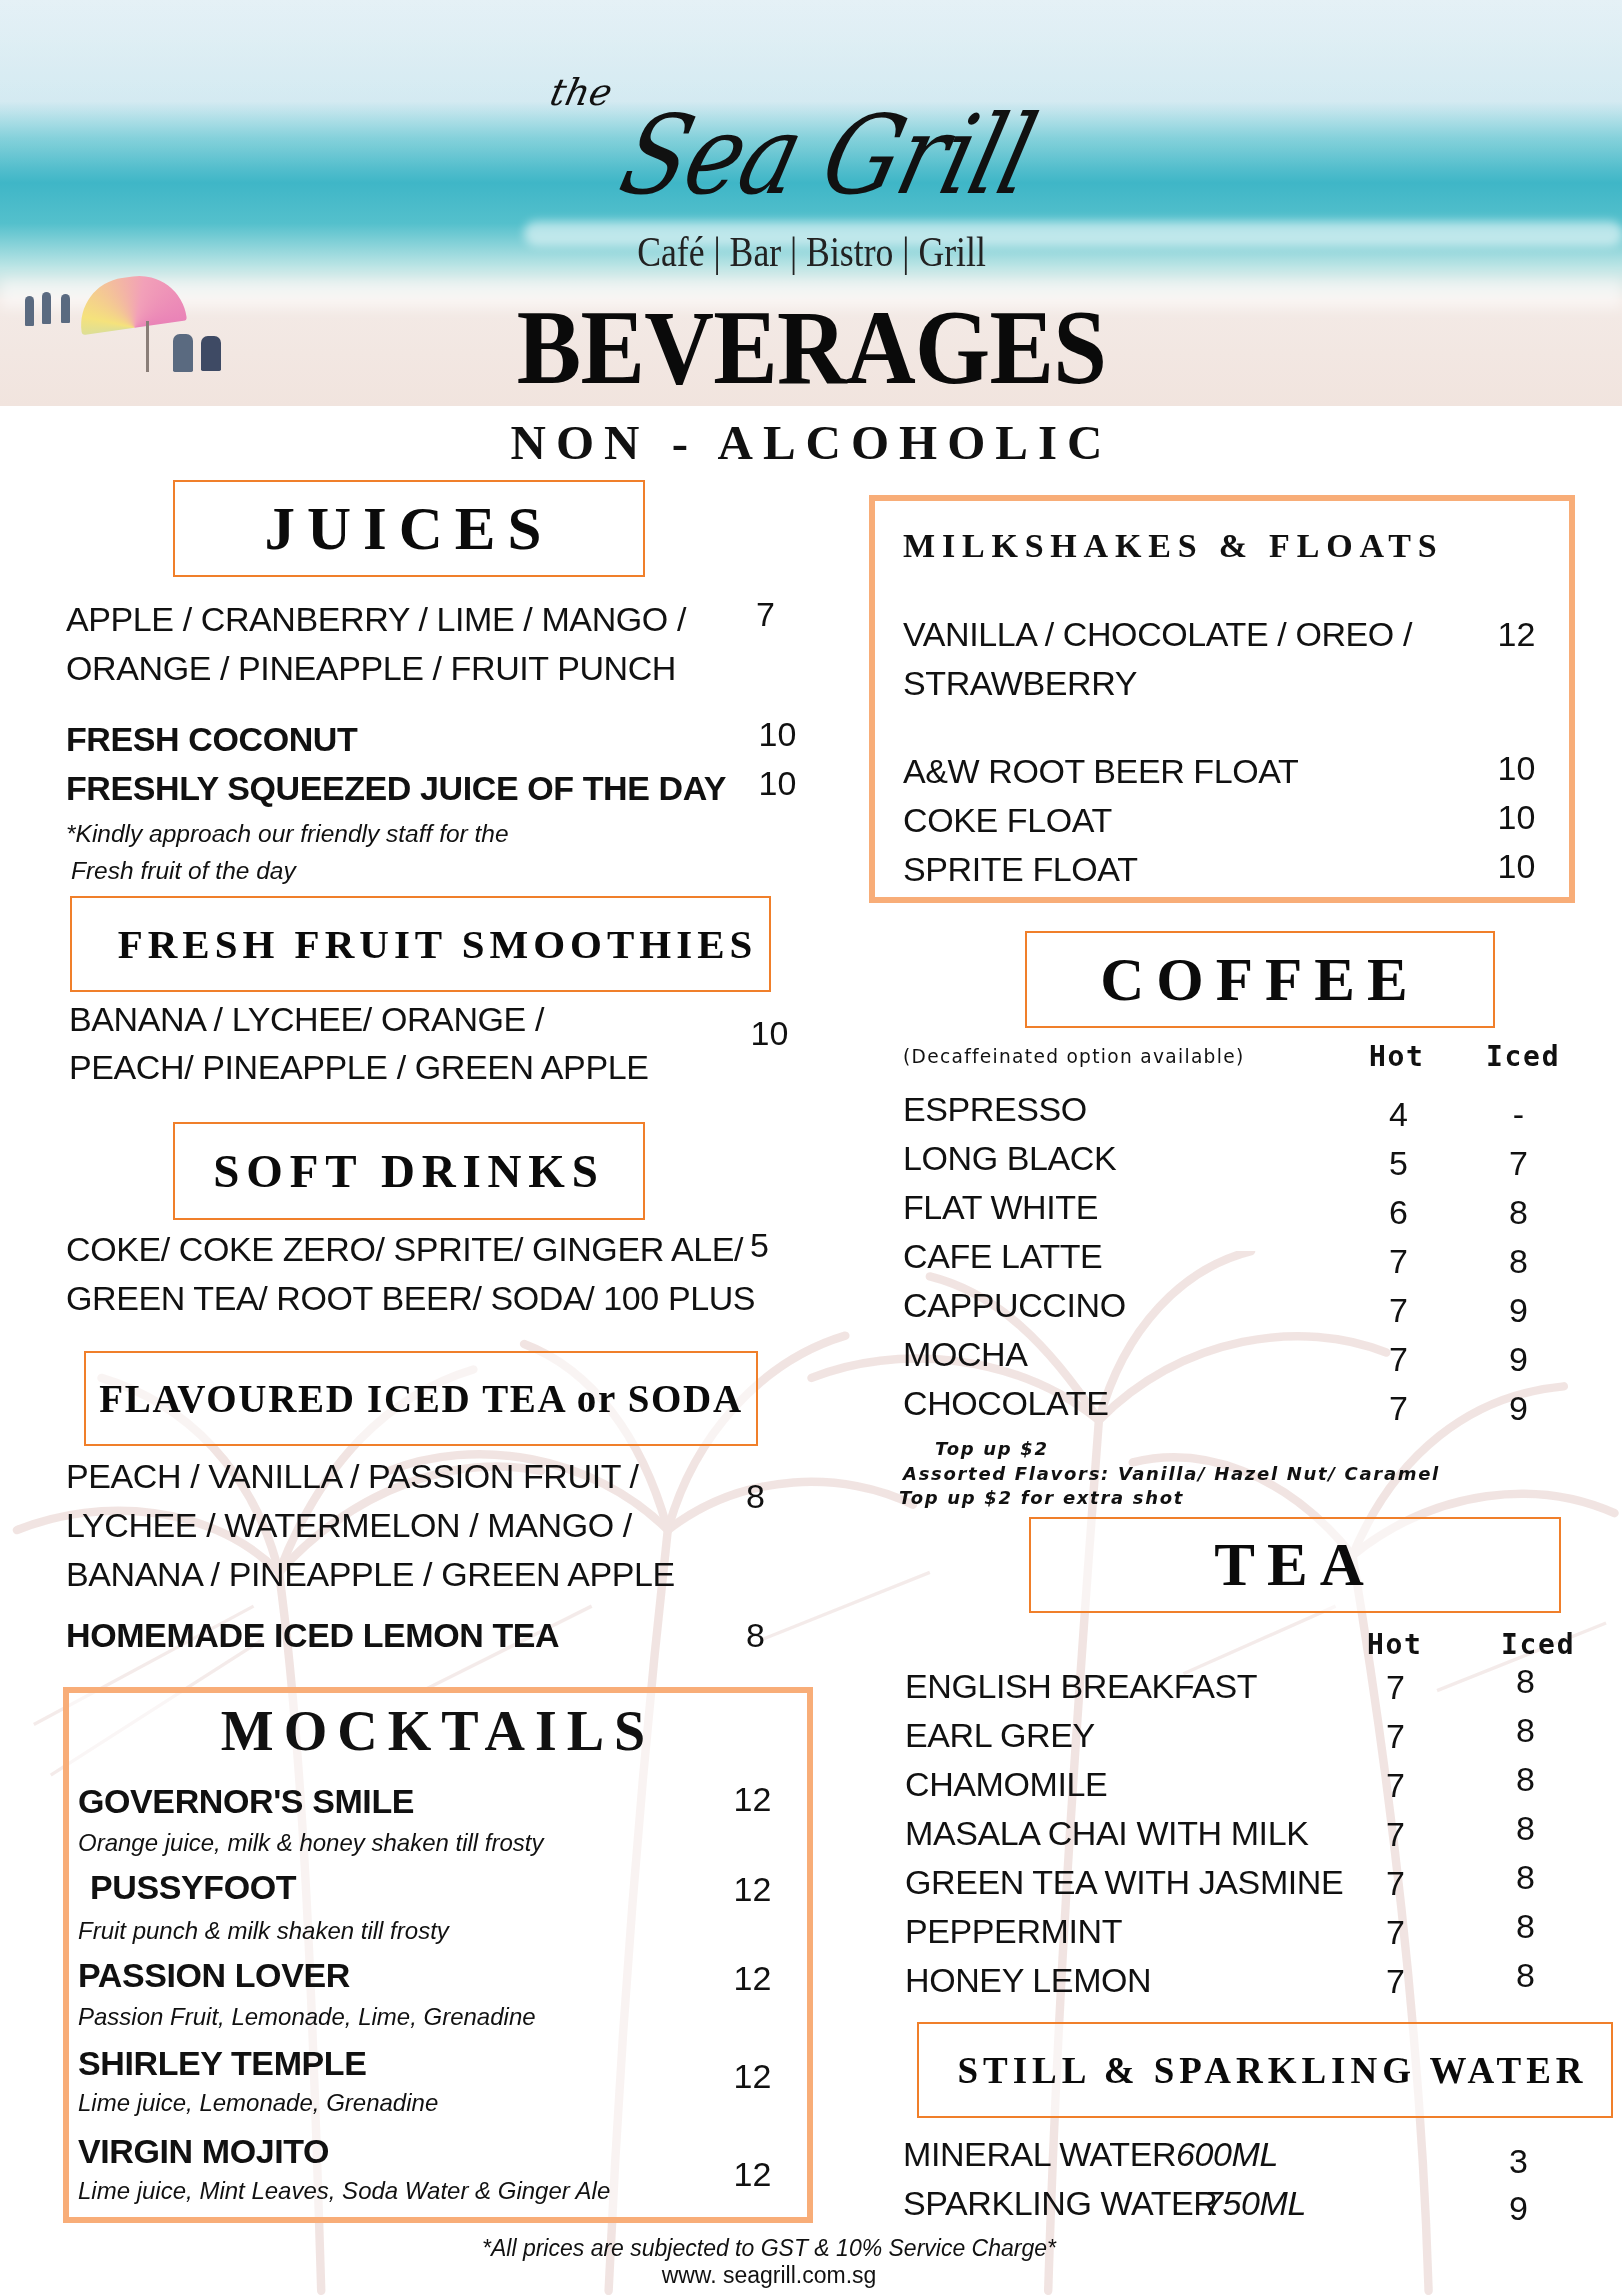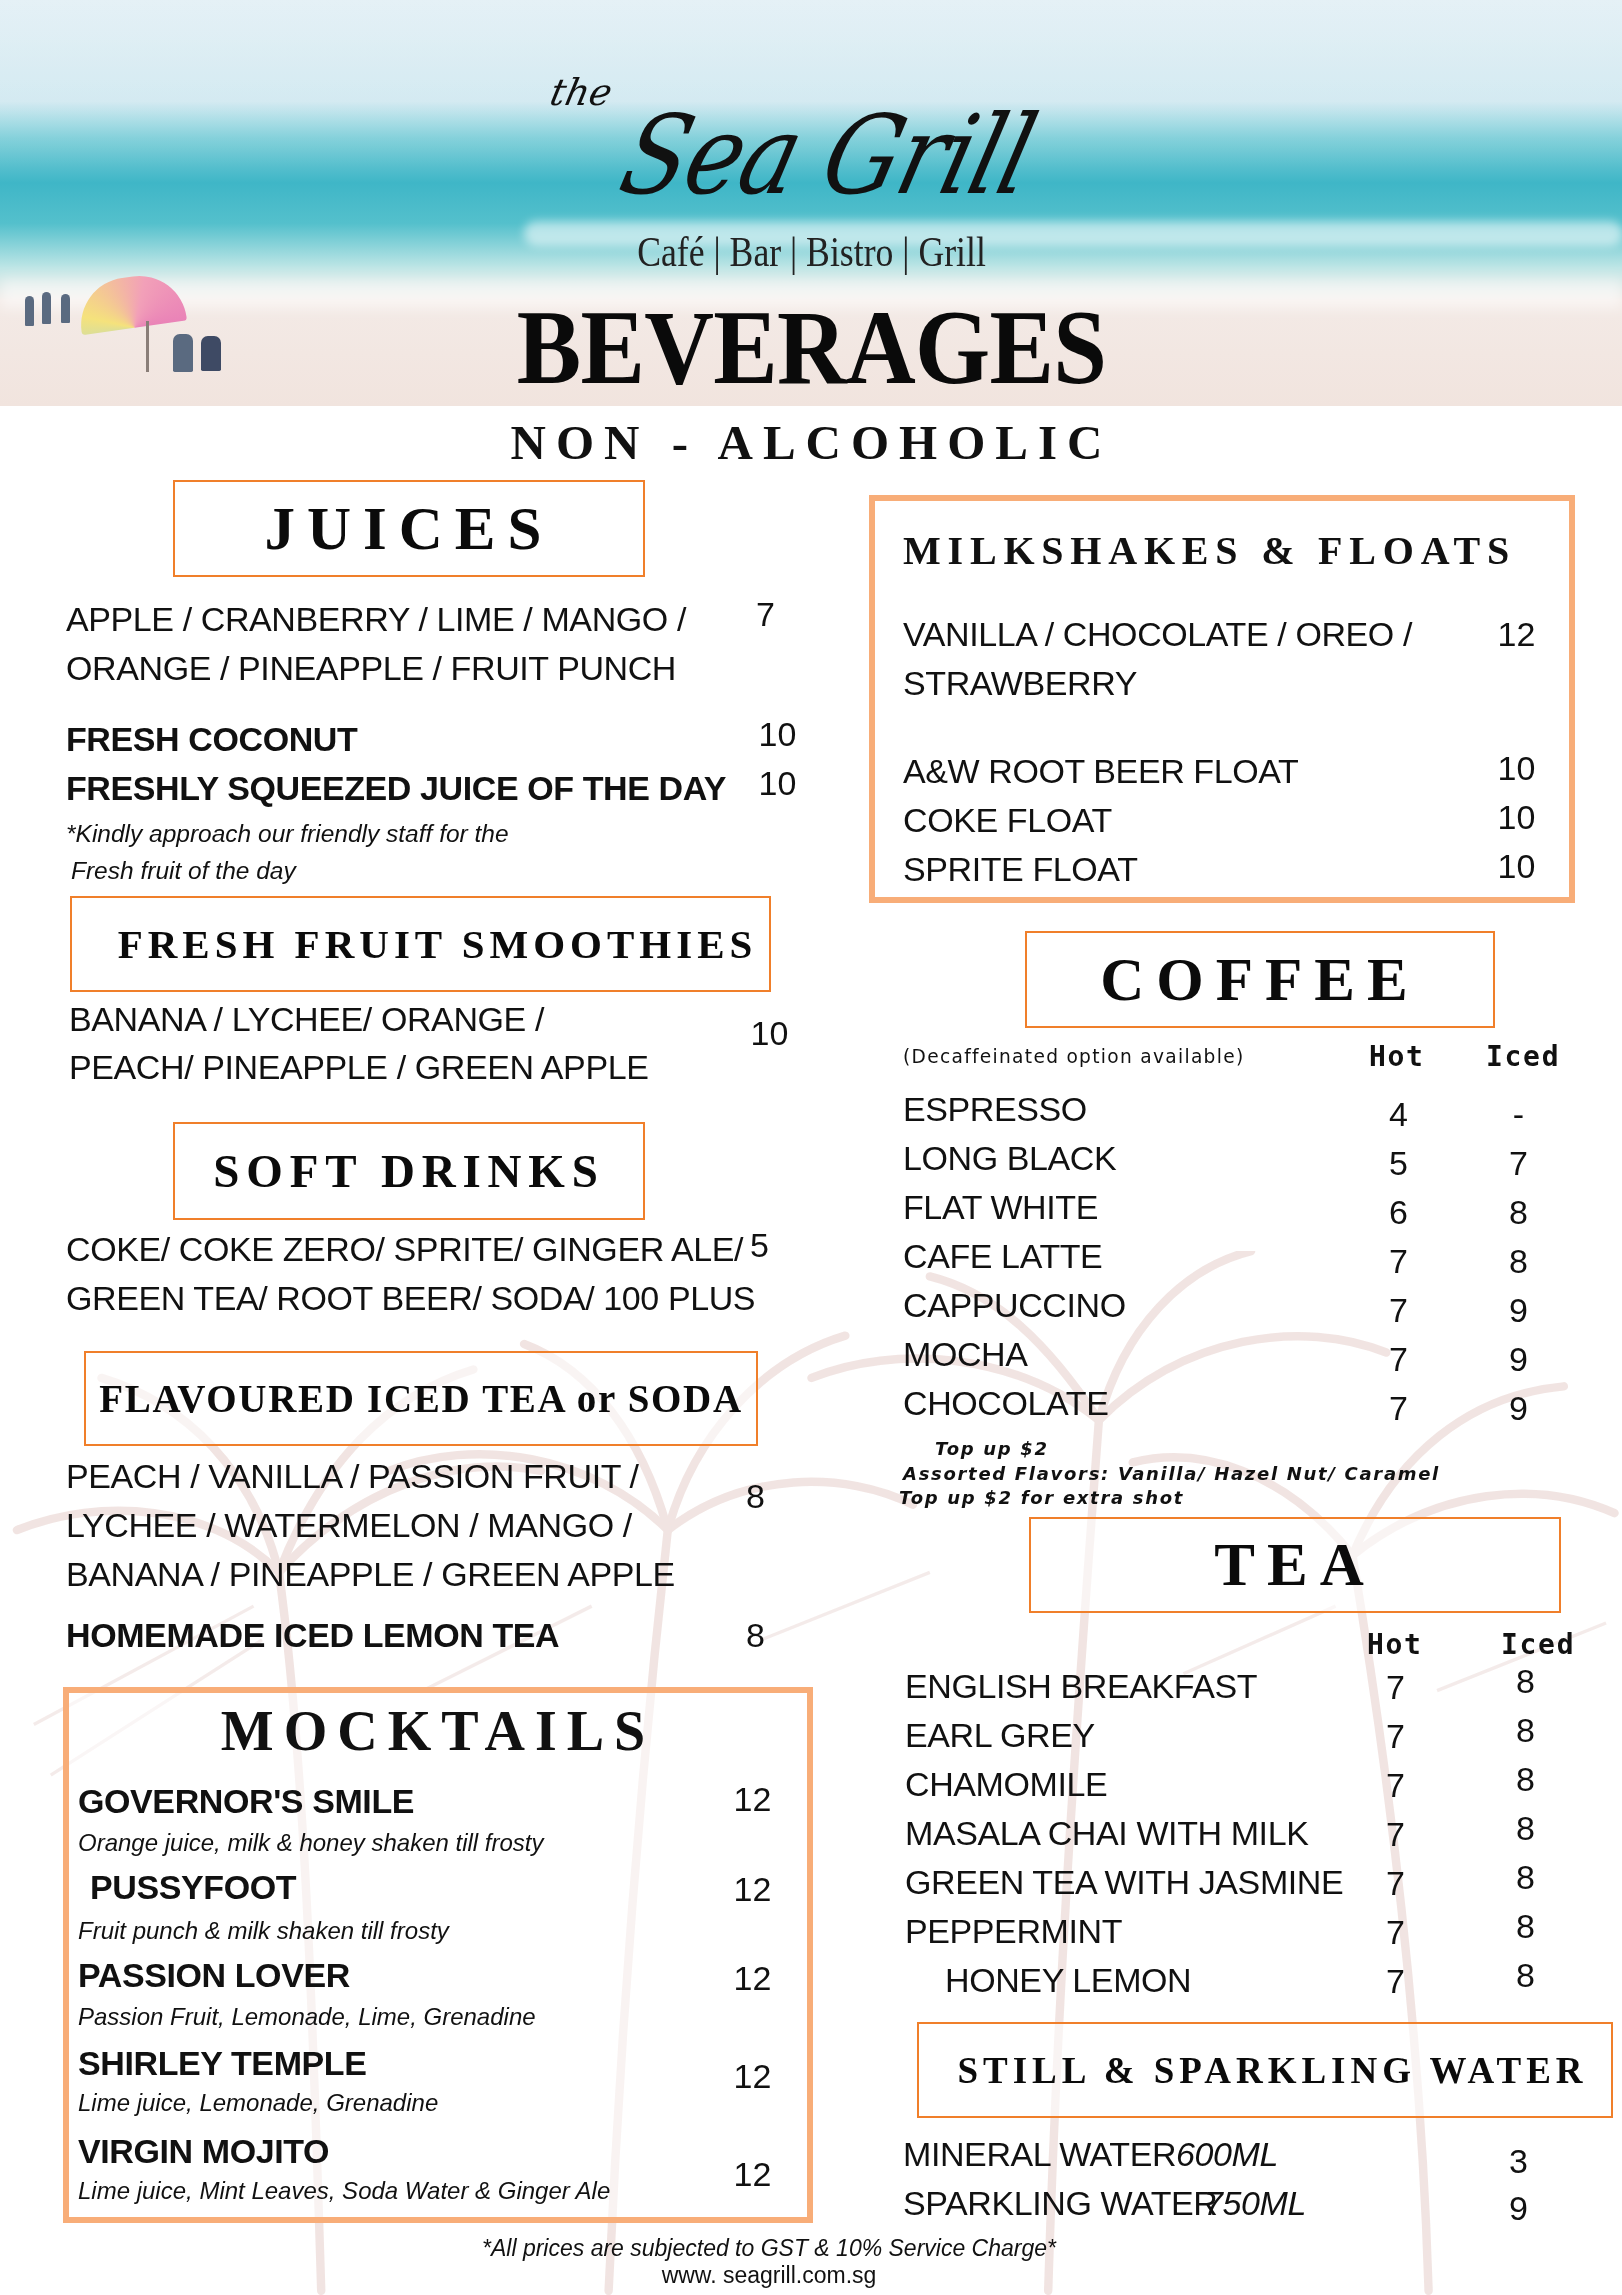--- a/index.html
+++ b/index.html
@@ -139,21 +139,21 @@
 <div class="desc" style="left:78px;top:2003px;">Passion Fruit, Lemonade, Lime, Grenadine</div>
 <div class="price" style="left:727px;top:1959px;">12</div>
 <div class="item bold" style="left:78px;top:2044px;">SHIRLEY TEMPLE</div>
 <div class="desc" style="left:78px;top:2089px;">Lime juice, Lemonade, Grenadine</div>
 <div class="price" style="left:727px;top:2057px;">12</div>
 <div class="item bold" style="left:78px;top:2132px;">VIRGIN MOJITO</div>
 <div class="desc" style="left:78px;top:2177px;">Lime juice, Mint Leaves, Soda Water &amp; Ginger Ale</div>
 <div class="price" style="left:727px;top:2155px;">12</div>
 
 <div class="panel" style="left:869px;top:495px;width:706px;height:408px;"></div>
-<div class="abs" style="left:903px;top:527px;font-family:'Liberation Serif',serif;font-weight:bold;font-size:40px;letter-spacing:6.8px;white-space:nowrap;">MILKSHAKES &amp; FLOATS</div>
+<div class="abs" style="left:903px;top:527px;font-family:'Liberation Serif',serif;font-weight:bold;font-size:34px;letter-spacing:6.8px;white-space:nowrap;">MILKSHAKES &amp; FLOATS</div>
 <div class="item" style="left:903px;top:615px;">VANILLA / CHOCOLATE  / OREO /</div>
 <div class="item" style="left:903px;top:664px;">STRAWBERRY</div>
 <div class="price" style="left:1491px;top:615px;">12</div>
 <div class="item" style="left:903px;top:752px;">A&amp;W ROOT BEER FLOAT</div>
 <div class="price" style="left:1491px;top:749px;">10</div>
 <div class="item" style="left:903px;top:801px;">COKE FLOAT</div>
 <div class="price" style="left:1491px;top:798px;">10</div>
 <div class="item" style="left:903px;top:850px;">SPRITE FLOAT</div>
 <div class="price" style="left:1491px;top:847px;">10</div>
 
@@ -206,21 +206,21 @@
 <div class="price" style="left:1500px;top:1760px;">8</div>
 <div class="item" style="left:905px;top:1814px;">MASALA CHAI WITH MILK</div>
 <div class="price" style="left:1370px;top:1815px;">7</div>
 <div class="price" style="left:1500px;top:1809px;">8</div>
 <div class="item" style="left:905px;top:1863px;">GREEN TEA WITH JASMINE</div>
 <div class="price" style="left:1370px;top:1864px;">7</div>
 <div class="price" style="left:1500px;top:1858px;">8</div>
 <div class="item" style="left:905px;top:1912px;">PEPPERMINT</div>
 <div class="price" style="left:1370px;top:1913px;">7</div>
 <div class="price" style="left:1500px;top:1907px;">8</div>
-<div class="item" style="left:905px;top:1961px;margin-left:40px;">HONEY LEMON</div>
+<div class="item" style="left:905px;top:1961px;">HONEY LEMON</div>
 <div class="price" style="left:1370px;top:1962px;">7</div>
 <div class="price" style="left:1500px;top:1956px;">8</div>
 
 <div class="hbox" style="left:917px;top:2022px;width:696px;height:96px;">
   <span style="font-size:37px;letter-spacing:5px;margin-left:15px;">STILL &amp; SPARKLING WATER</span>
 </div>
 <div class="item" style="left:903px;top:2135px;">MINERAL WATER</div>
 <div class="item" style="left:1176px;top:2135px;font-style:italic;">600ML</div>
 <div class="price" style="left:1493px;top:2142px;">3</div>
 <div class="item" style="left:903px;top:2184px;">SPARKLING WATER</div>

